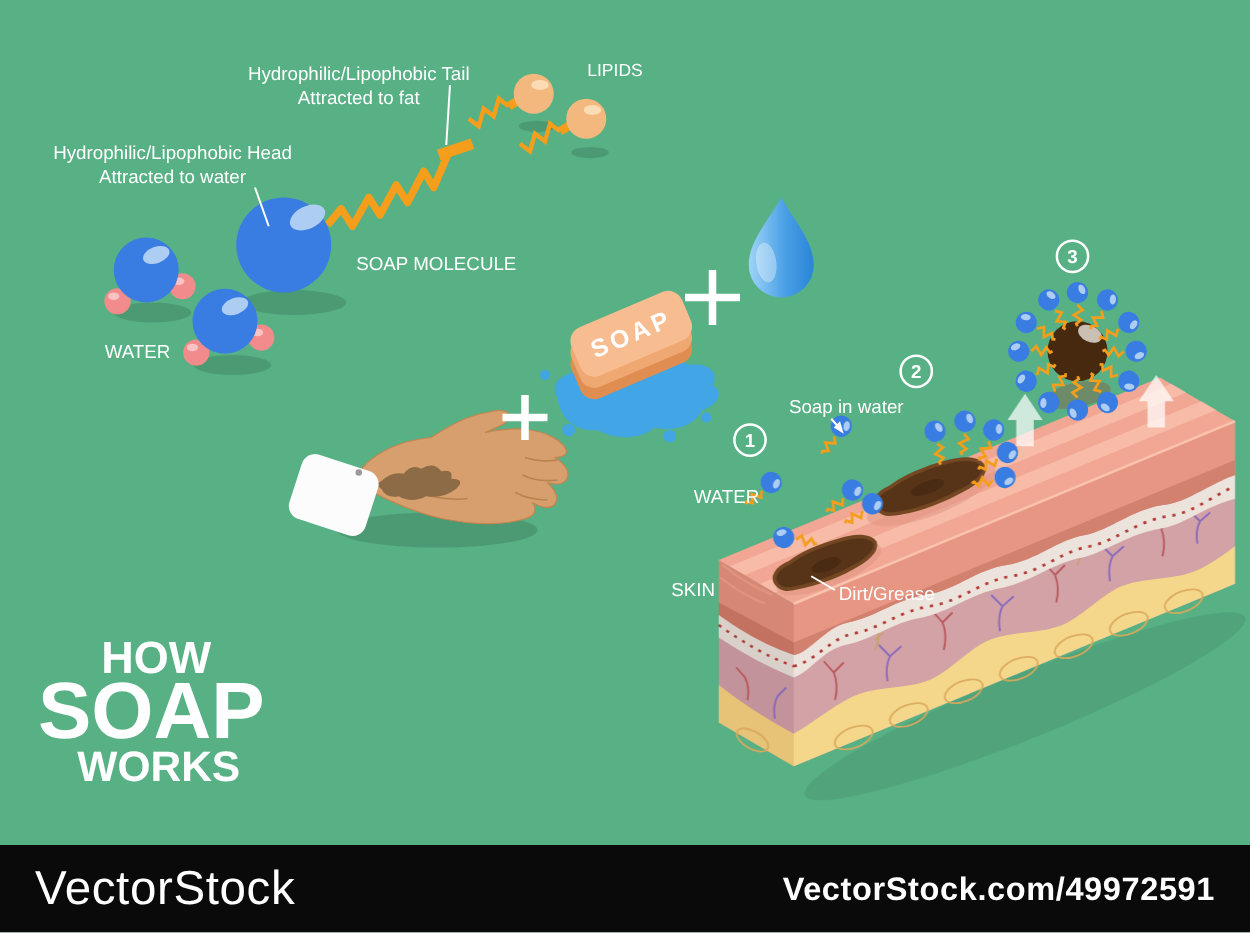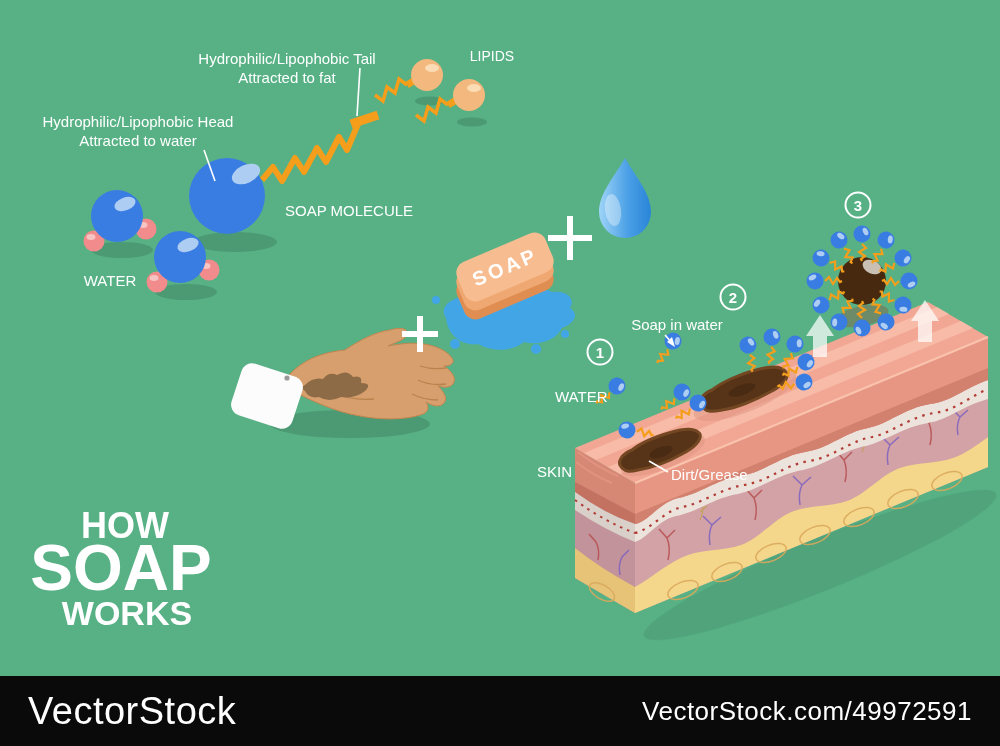--- a/index.html
+++ b/index.html
@@ -1,21 +1,21 @@
 <!DOCTYPE html>
 <html><head>
 <meta charset="utf-8">
 <style>
   html,body{margin:0;padding:0;background:#ffffff;}
   .stage{position:relative;width:1000px;height:746px;font-family:"Liberation Sans",sans-serif;overflow:hidden;}
   .stage svg{display:block;}
   .bottom-bar{position:absolute;left:0;top:676px;width:1000px;height:70px;background:#0a0a0a;
     display:flex;align-items:center;justify-content:space-between;box-sizing:border-box;padding:16px 28px;gap:15px;}
   .brand{color:#fff;font-size:38px;font-weight:500;letter-spacing:.5px;}
-  .code{color:#fff;font-size:26px;font-weight:400;letter-spacing:.5px;}
+  .code{color:#fff;font-size:26px;font-weight:700;letter-spacing:.5px;}
   text{font-family:"Liberation Sans",sans-serif;}
   .lbl{fill:#ffffff;font-size:15px;}
   .lbl-sm{fill:#ffffff;font-size:14px;}
   .stepnum{fill:#ffffff;font-size:15px;font-weight:bold;}
   .title-sm{fill:#ffffff;font-size:36px;font-weight:bold;}
   .title-lg{fill:#ffffff;font-size:64px;font-weight:bold;}
   .title-md{fill:#ffffff;font-size:34px;font-weight:bold;}
   .wline{stroke:#ffffff;stroke-width:1.6;fill:none;}
   .vr{stroke:#b64e4e;stroke-width:1.5;fill:none;opacity:.85;}
   .vp{stroke:#7f62bf;stroke-width:1.5;fill:none;opacity:.85;}

